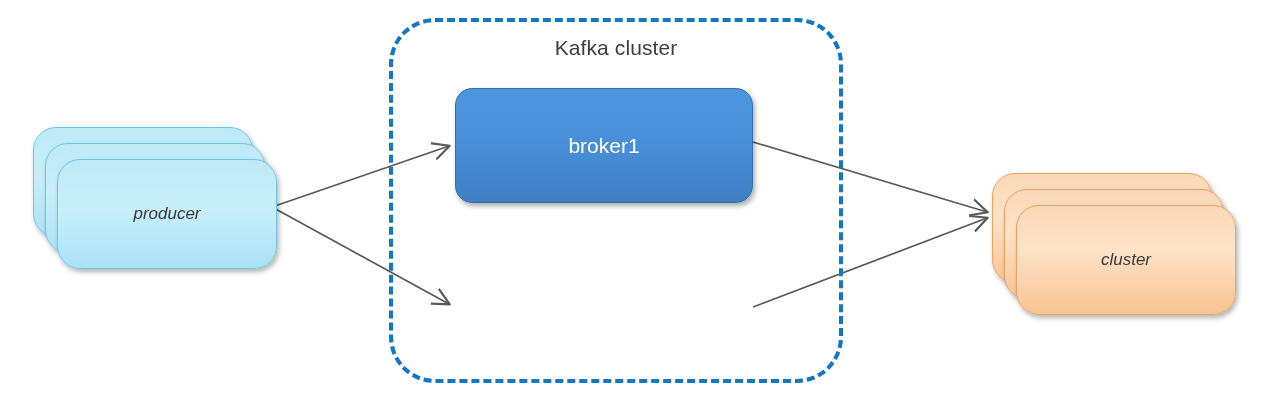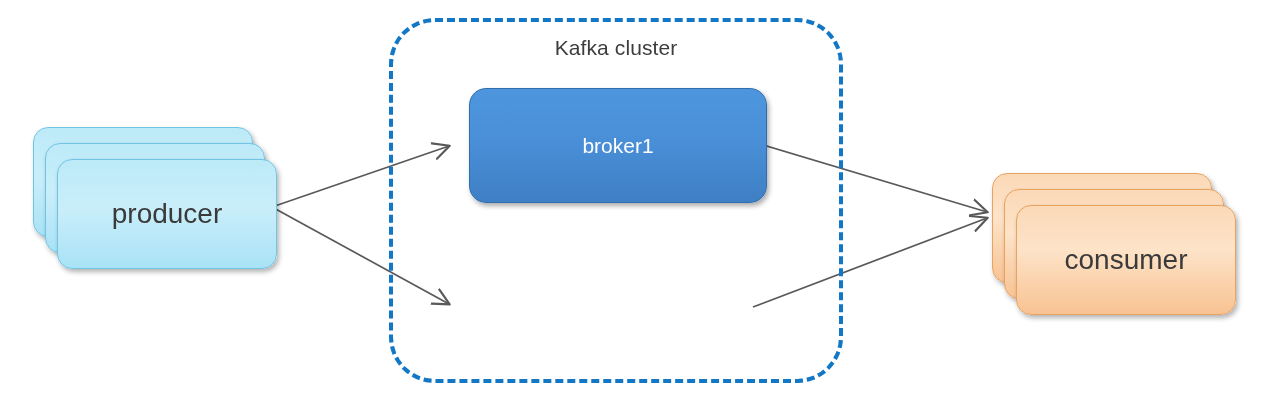--- a/index.html
+++ b/index.html
@@ -59,41 +59,42 @@
     background: linear-gradient(180deg, #4d96dd 0%, #4a90d9 42%, #3f7fc4 100%);
     border: 1px solid #2f6fb0;
     box-sizing: border-box;
     box-shadow: 2px 3px 5px rgba(0,0,0,.33);
     display: flex;
     align-items: center;
     justify-content: center;
     color: #ffffff;
     font-size: 21px;
   }
-  #broker1 { left: 455px; top: 88px; margin-left: 14px; }
+  #broker1 { left: 455px; top: 88px; }
   #broker2 { left: 455px; top: 249px; }
 
   
   .stack {
     position: absolute;
     width: 254px;
     height: 145px;
   }
   .card {
     position: absolute;
     width: 220px;
     height: 110px;
-    border-radius: 15px;
+    border-radius: 23px;
     box-sizing: border-box;
     box-shadow: 2px 3px 5px rgba(0,0,0,.30);
     display: flex;
     align-items: center;
     justify-content: center;
-    font-size: 28px;
+    font-size: 17px;
     color: #3a3a3a;
+    font-style: italic;
   }
   .card.c0 { left: 0px;  top: 0px;  }
   .card.c1 { left: 12px; top: 16px; }
   .card.c2 { left: 24px; top: 32px; }
 
   .stack.producer .card {
     background: linear-gradient(180deg, #bdeaf8 0%, #c9eefa 45%, #a9e2f6 100%);
     border: 1px solid #6fc5e3;
   }
   .stack.consumer .card {
@@ -138,17 +139,17 @@
   </div>
 
   <div class="broker" id="broker1">
     <span class="card-label">broker1</span>
   </div>
 
   <div class="stack consumer" id="consumer-stack">
     <div class="card c0"></div>
     <div class="card c1"></div>
     <div class="card c2">
-      <span class="card-label">consumer</span>
+      <span class="card-label">cluster</span>
     </div>
   </div>
 
 </div>
 
 </body></html>

